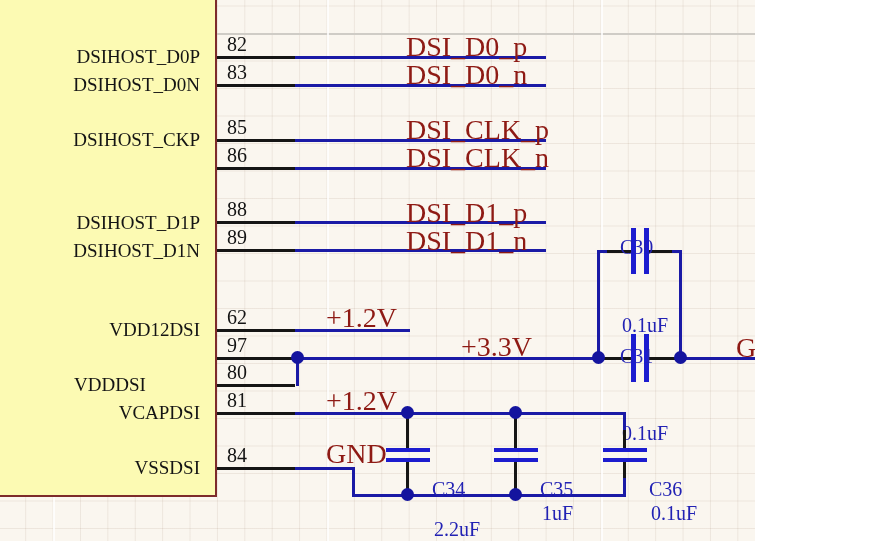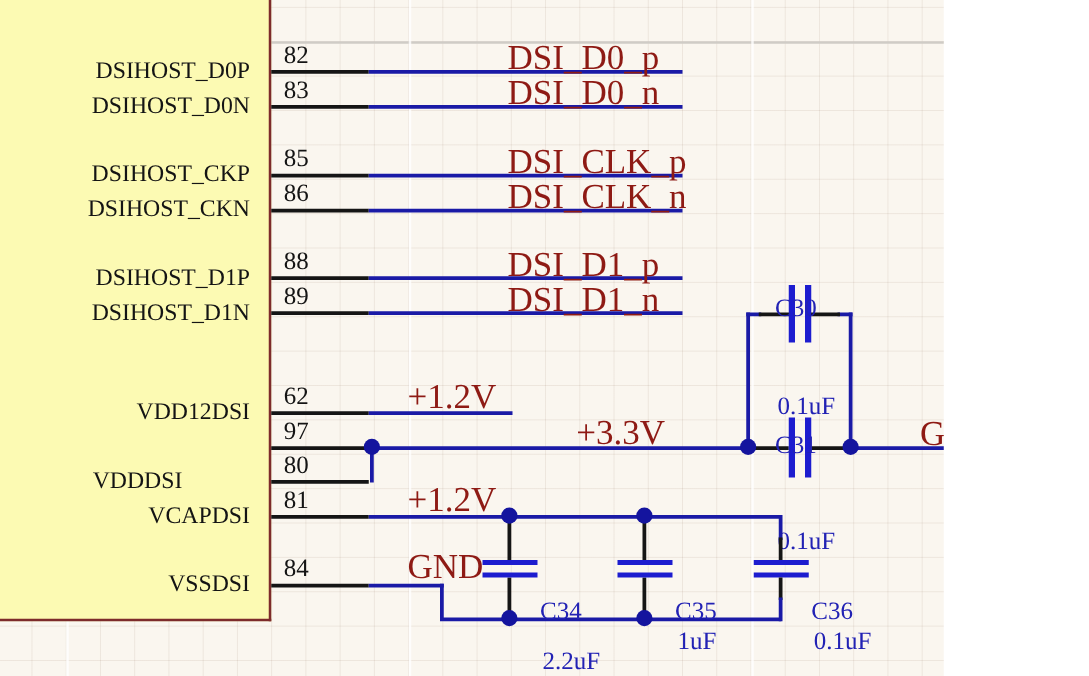--- a/index.html
+++ b/index.html
@@ -72,21 +72,20 @@
   <span class="pin-num" style="top:226px;">89</span>
   <span class="pin-num" style="top:306px;">62</span>
   <span class="pin-num" style="top:334px;">97</span>
   <span class="pin-num" style="top:361px;">80</span>
   <span class="pin-num" style="top:389px;">81</span>
   <span class="pin-num" style="top:444px;">84</span>
 
   <span class="pin-name" style="top:45px;">DSIHOST_D0P</span>
   <span class="pin-name" style="top:73px;">DSIHOST_D0N</span>
   <span class="pin-name" style="top:128px;">DSIHOST_CKP</span>
-  <span class="pin-name" style="top:156px;">DSIHOST_CKN</span>
   <span class="pin-name" style="top:211px;">DSIHOST_D1P</span>
   <span class="pin-name" style="top:239px;">DSIHOST_D1N</span>
   <span class="pin-name" style="top:318px;">VDD12DSI</span>
   <span class="pin-name" style="top:373px;text-align:center;">VDDDSI</span>
   <span class="pin-name" style="top:401px;">VCAPDSI</span>
   <span class="pin-name" style="top:456px;">VSSDSI</span>
 
   <div class="wire h" style="left:295px;top:56px;width:251px;"></div>
   <div class="wire h" style="left:295px;top:84px;width:251px;"></div>
   <div class="wire h" style="left:295px;top:139px;width:251px;"></div>

